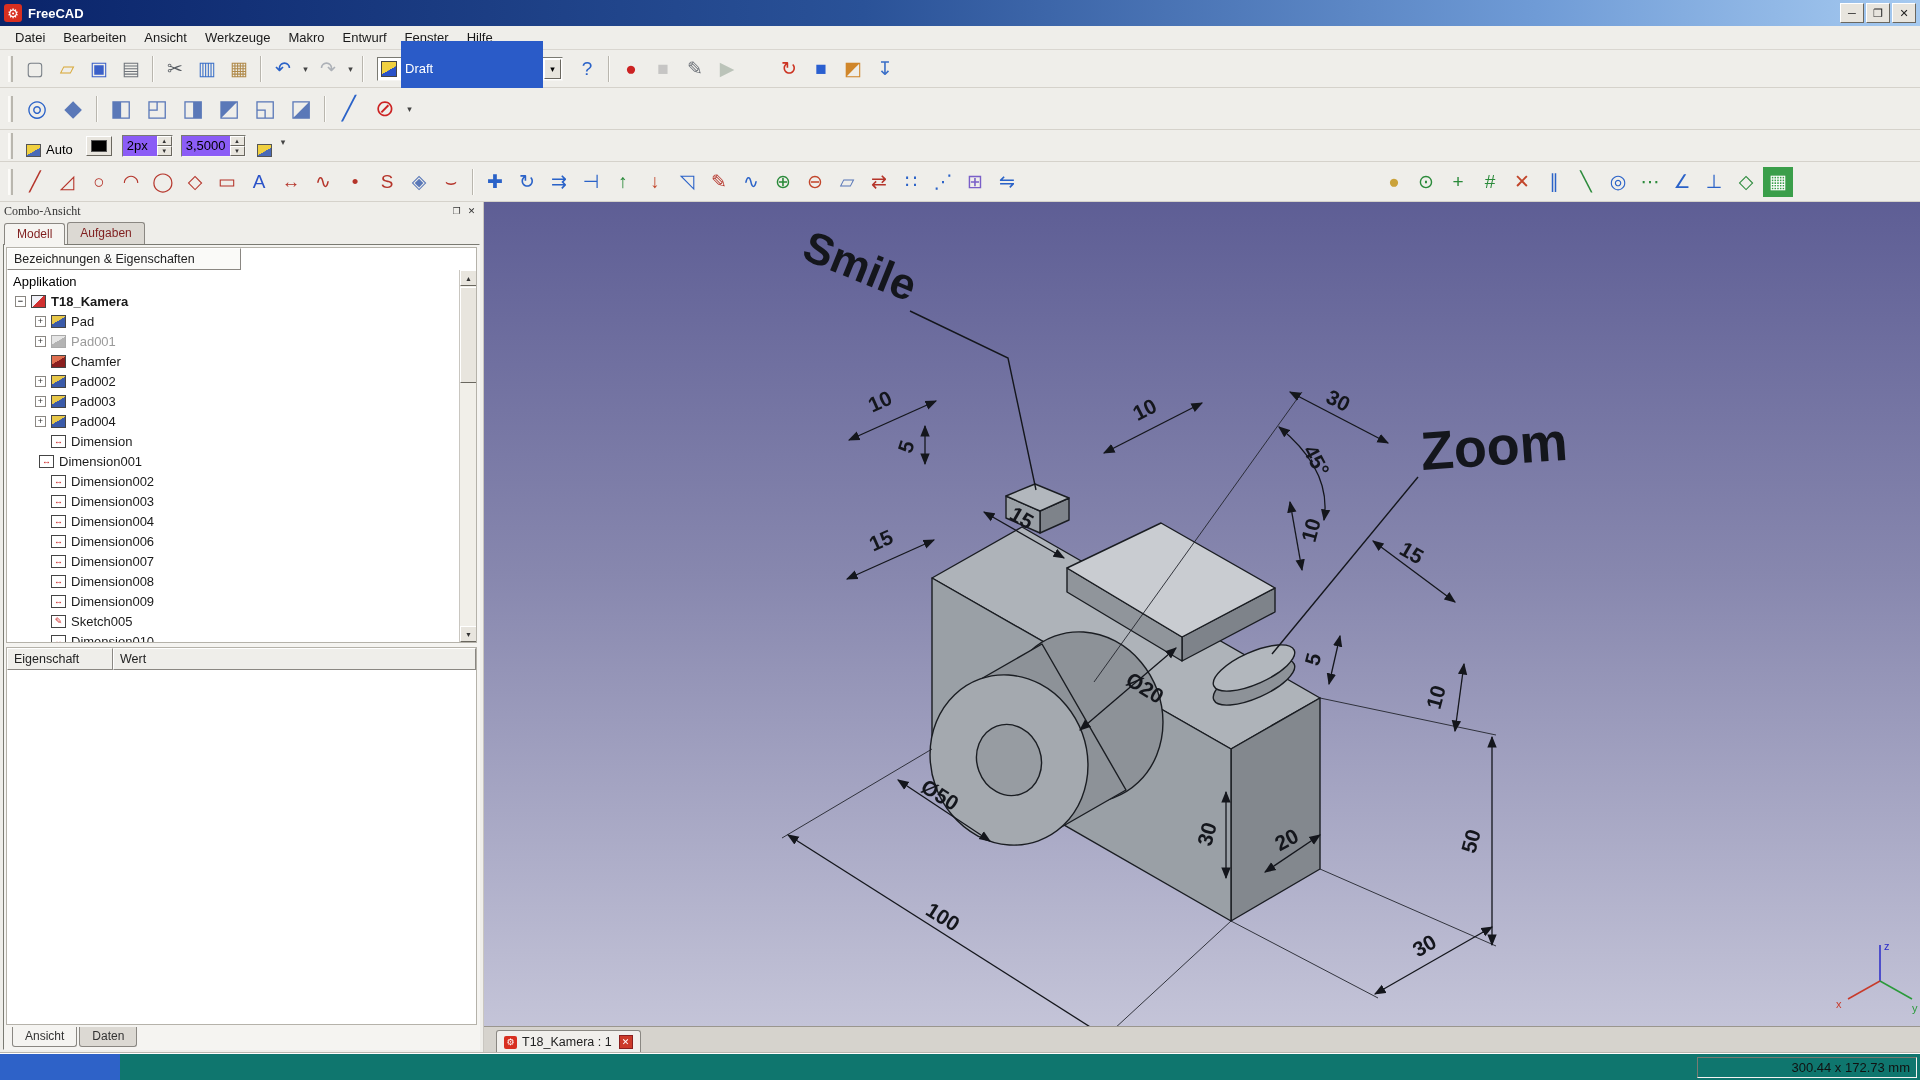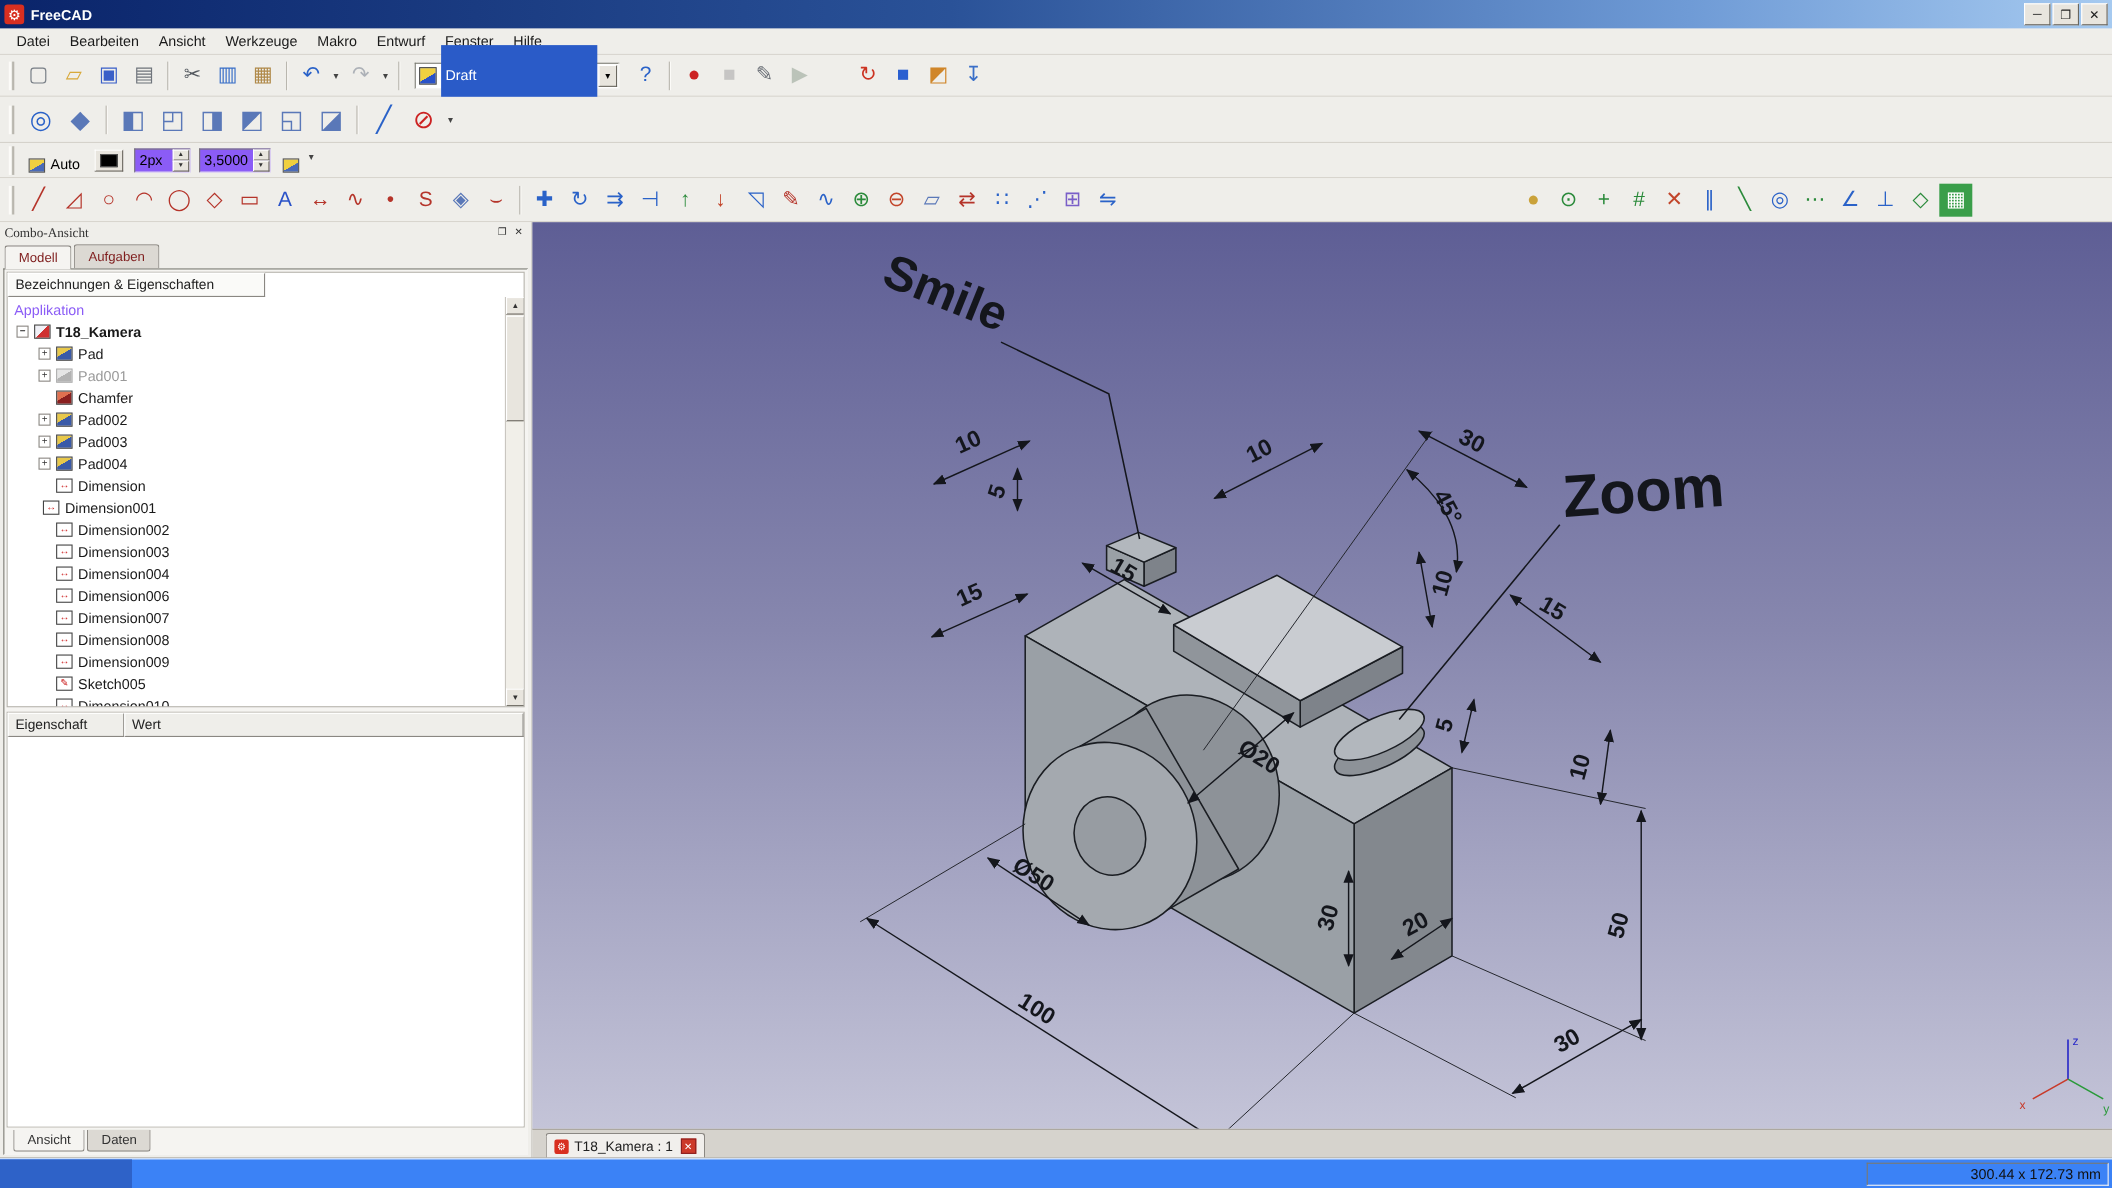--- a/index.html
+++ b/index.html
@@ -64,21 +64,21 @@
   .panel-tabs { height:24px; display:flex; align-items:flex-end; padding-left:4px; }
   .ptab { padding:3px 12px 4px; font-size:12px; border:1px solid #8a8782; border-bottom:none; background:#dcd9d3;
     border-radius:3px 3px 0 0; margin-right:2px; color:#7f1d1d; }
   .ptab.active { background:#f5f4f1; position:relative; top:1px; }
   .panel-content { flex:1; margin:0 3px 3px; border:1px solid; border-color:#7a7a72 #f5f4f2 #f5f4f2 #7a7a72;
     background:#f5f4f1; display:flex; flex-direction:column; min-height:0; }
 
   .tree-box { height:396px; background:#fff; border:1px solid #b5b2aa; margin:2px; display:flex; flex-direction:column; position:relative; }
   .tree-header { display:inline-block; width:234px; padding:3px 6px; background:#fafaf8; border:1px solid; border-color:#fff #8a8782 #8a8782 #fff; font-size:12.5px; color:#222; }
   .tree-scroll { flex:1; overflow:hidden; position:relative; padding-top:2px; }
-  .app-row { padding:2px 6px; font-size:13px; color:#8b5cf6; }
+  .app-row { padding:2px 6px; font-size:13px; color:#000000; }
   .tree-row { height:20px; display:flex; align-items:center; font-size:13px; color:#1a1a1a; white-space:nowrap; }
   .tree-row.bold { font-weight:bold; }
   .tree-row.gray { color:#9a9a9a; }
   .tree-row.gray .ti { opacity:.45; filter:grayscale(1); }
   .expander { width:11px; height:11px; border:1px solid #8a8782; background:#fff; font-size:9px; line-height:9px;
     text-align:center; color:#333; margin-right:5px; flex:0 0 auto; }
   .expander.hidden { visibility:hidden; }
   .ti { width:15px; height:13px; display:inline-flex; align-items:center; justify-content:center; margin-right:5px; border:1px solid #444; flex:0 0 auto; font-size:9px; }
   .doc-icon { background:linear-gradient(135deg,#f0f0f6 48%,#d03030 49%); }
   .pad-icon { background:linear-gradient(150deg,#e8c84a 45%,#3a5aa8 46%); }
@@ -118,21 +118,21 @@
 
   .doc-tabbar { height:27px; background:#d6d3cd; border-top:1px solid #9a968e; display:flex; align-items:flex-end; padding-left:12px; flex:0 0 auto; }
   .doc-tab { height:23px; background:#f1efec; border:1px solid #8a8782; border-bottom:none; border-radius:3px 3px 0 0;
     display:flex; align-items:center; padding:0 7px; font-size:12.5px; color:#222; }
   .doc-tab .fc-ic { width:13px; height:13px; background:#d82f20; border-radius:2px; margin-right:5px;
     color:#fff; font-size:9px; display:flex; align-items:center; justify-content:center; }
   .doc-close { width:14px; height:14px; background:#cc3a2a; color:#fff; font-size:9px; margin-left:7px;
     display:flex; align-items:center; justify-content:center; border:1px solid #8a1f1f; }
 
   
-  .statusbar { height:27px; background:#3b82f6; border-top:1px solid #fff; box-shadow:0 -1px 0 #b9b6ae; display:flex; align-items:center; flex:0 0 auto; }
+  .statusbar { height:27px; background:#0f766e; border-top:1px solid #fff; box-shadow:0 -1px 0 #b9b6ae; display:flex; align-items:center; flex:0 0 auto; }
   .sb-progress { width:120px; height:100%; background:#2e62c8; }
   .sb-space { flex:1; }
   .sb-readout { width:220px; height:21px; margin-right:3px; border:1px solid; border-color:#7a7a72 #f5f4f2 #f5f4f2 #7a7a72;
     display:flex; align-items:center; justify-content:flex-end; padding:0 6px; font-size:13px; color:#111; }
 </style>
 </head>
 <body>
 
 <div class="window">
 

